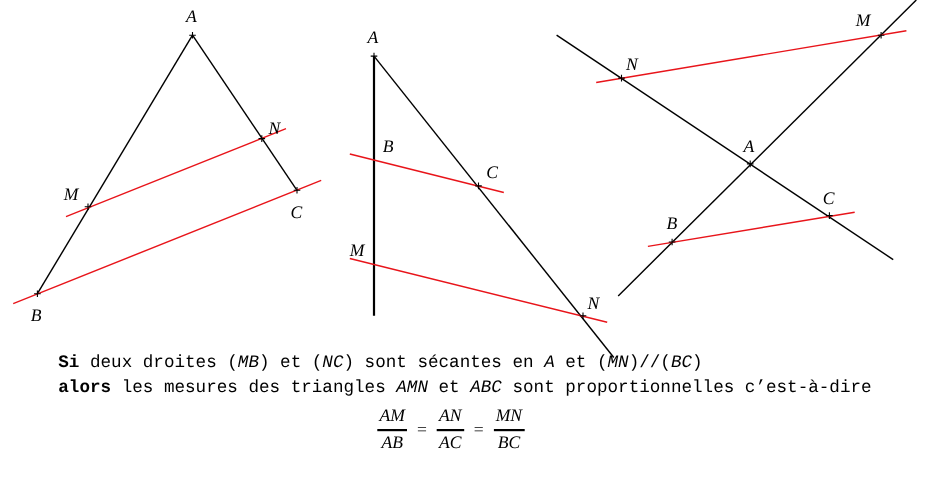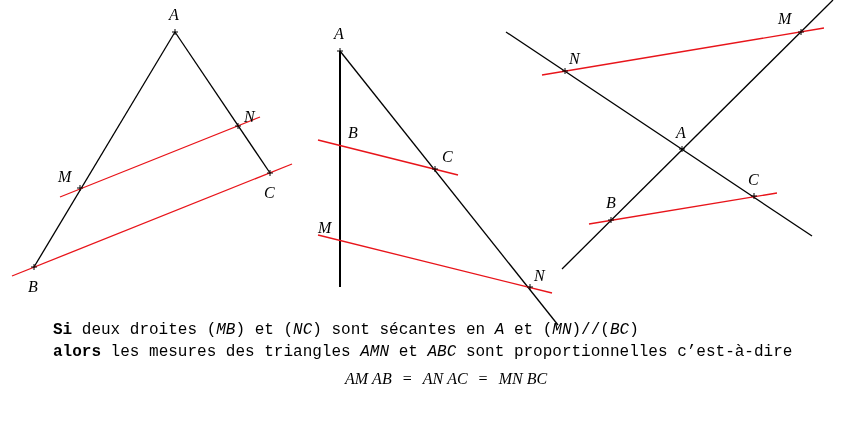--- a/index.html
+++ b/index.html
@@ -7,21 +7,21 @@
          font-family: "DejaVu Serif", "Liberation Serif", serif; color:#000; }
   #figs { position:absolute; left:0; top:0; }
   .lbl { font-family: "Liberation Serif", "DejaVu Serif", serif; font-style:italic; font-size:16px; fill:#000; }
   .statement { position:absolute; left:5px; font-family:Liberation Mono, monospace; font-size:16px; line-height:20px; white-space:nowrap;margin-left:48px; }
   .statement b { font-weight:bold; }
   .statement i { font-style:italic; }
   #line1 { top:320px; }
   #line2 { top:342px;text-align:center; }
   .formula { position:absolute; top:370px; left:340px; display:flex; align-items:center;
              font-family:"Liberation Serif","DejaVu Serif",serif; font-size:16px; }
-  .frac { display:inline-flex; flex-direction:row; align-items:center; margin:0 3px; }
+  .frac { display:inline-flex; flex-direction:column; align-items:center; margin:0 3px; }
   .frac .num, .frac .den { font-style:italic; padding:0 2px; line-height:18px; }
   .frac .bar { width:100%; height:1.5px; background:#000; margin:2px 0; }
   .eq { margin:0 6px; font-size:16px; }
 </style>
 </head>
 <body>
 
 <svg id="figs" width="841" height="330" viewBox="0 0 841 330" xmlns="http://www.w3.org/2000/svg">
 
   <g>

